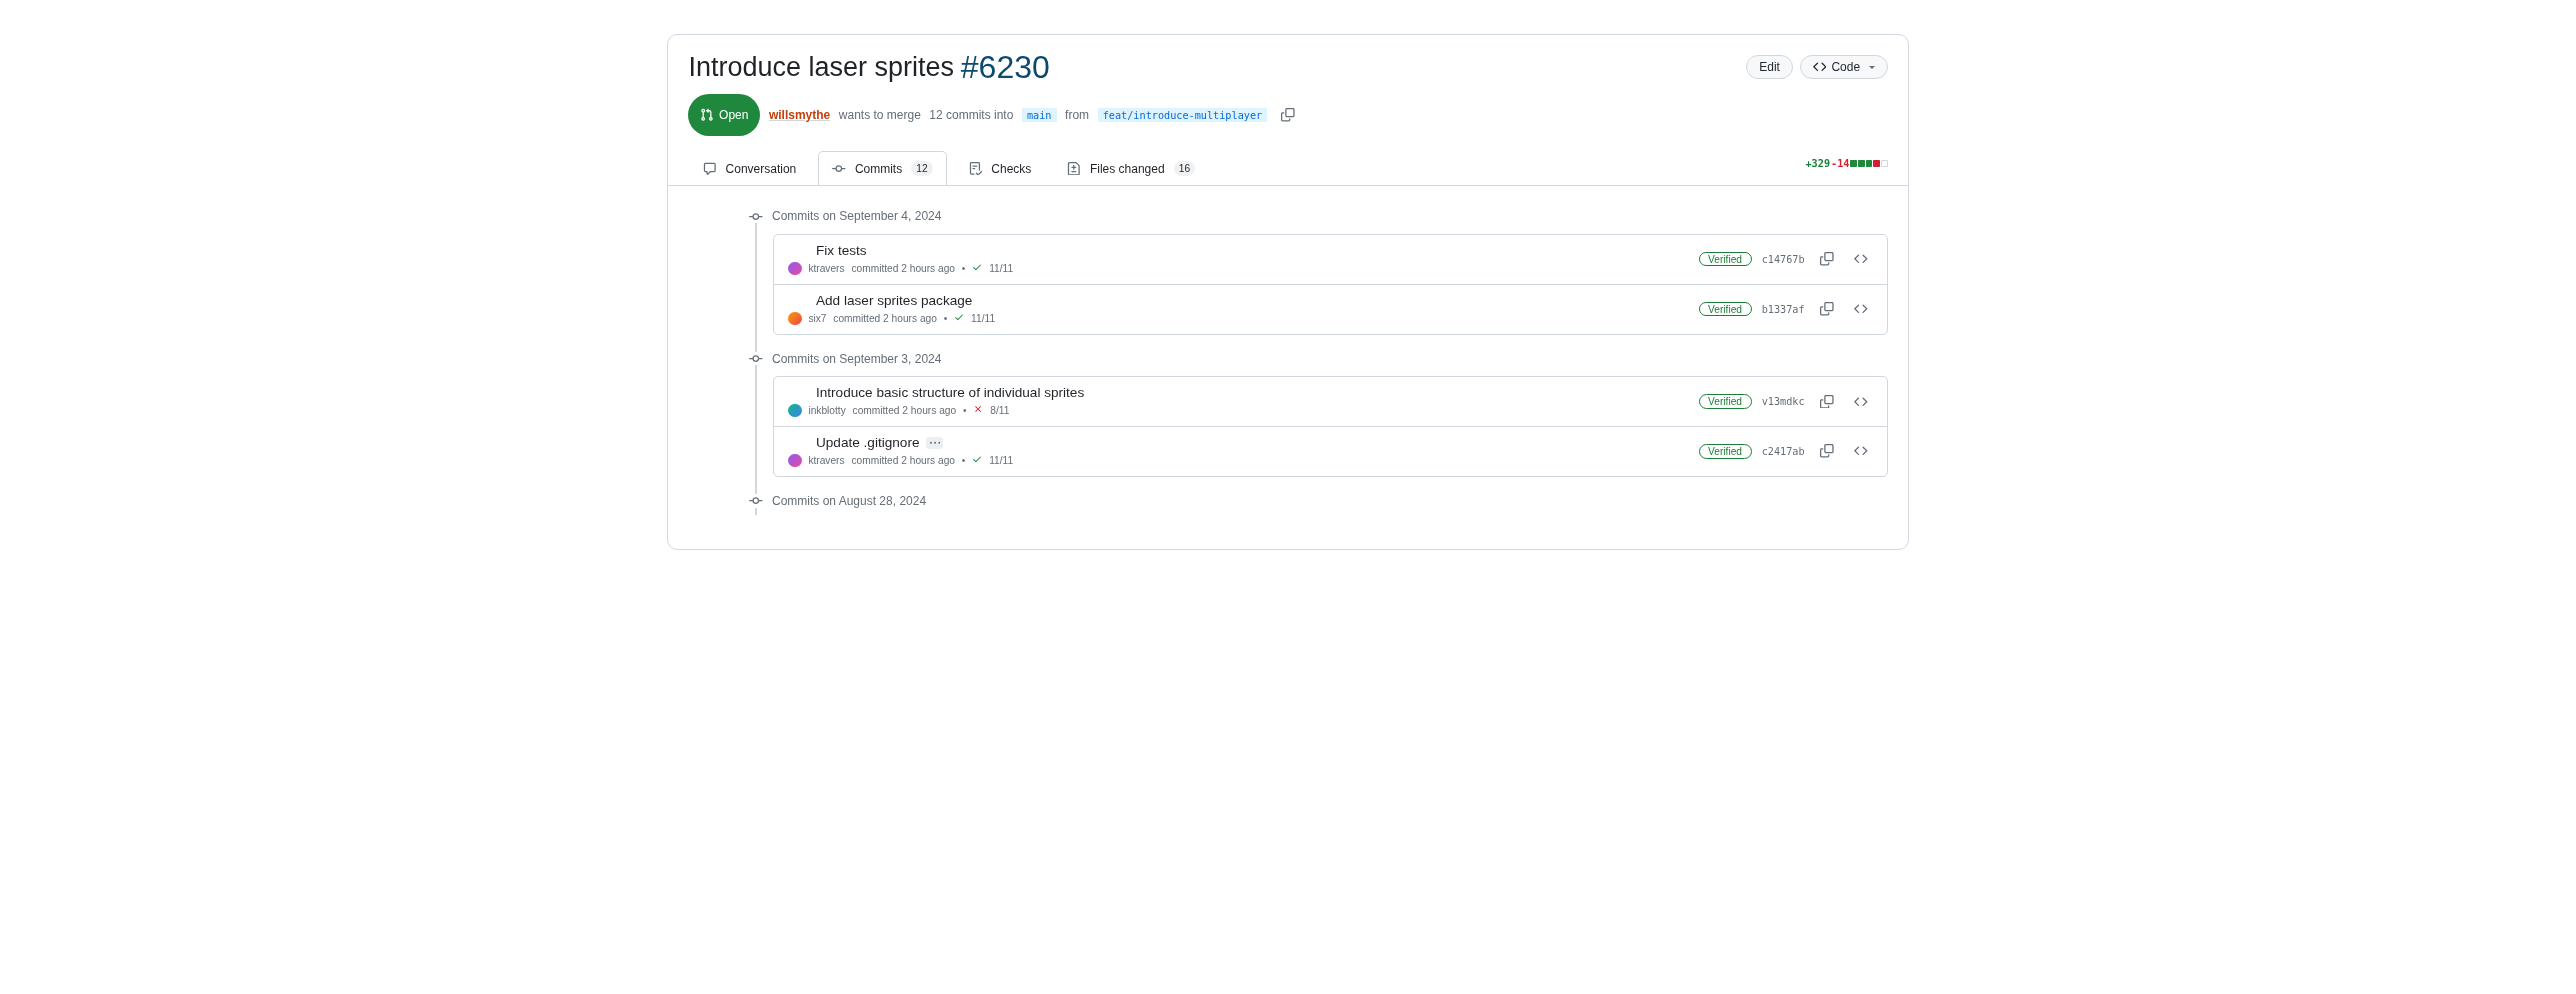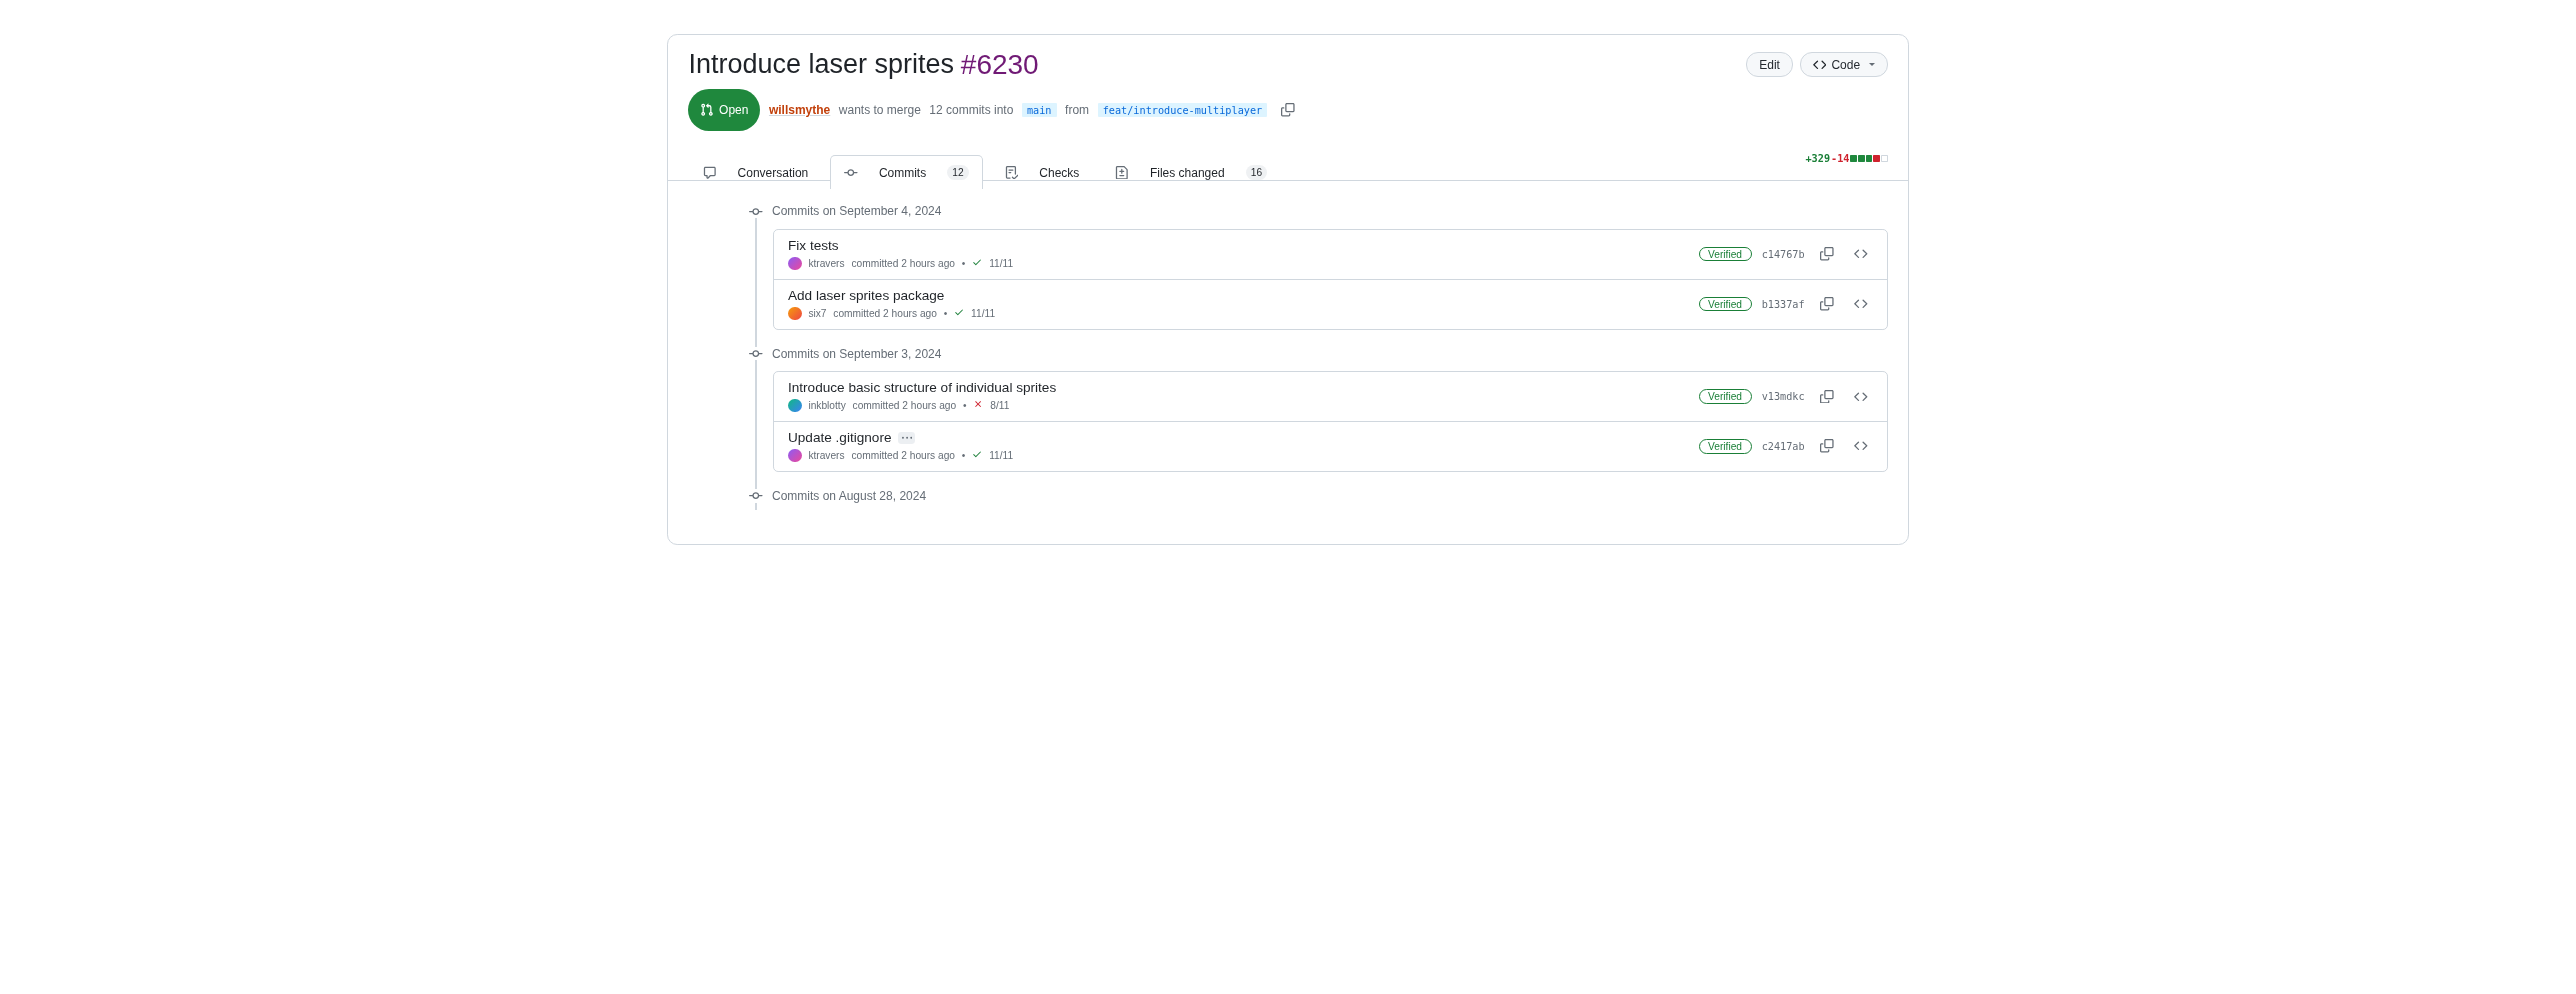--- a/index.html
+++ b/index.html
@@ -2,33 +2,33 @@
 <html style="font-size:13.6px"><head>
 <meta charset="utf-8">
 <style>
 * { box-sizing: border-box; margin: 0; padding: 0; }
 body { font-family: -apple-system, BlinkMacSystemFont, "Segoe UI", Helvetica, Arial, sans-serif; color: #1f2328; background: #fff; }
 .container { max-width: 1242px; margin: 34px auto; border: 0.8px solid #d0d7de; border-radius: 10.2px; overflow: hidden; }
 .header { padding: 13.6px 20.4px 0; }
 .title-row { display: flex; align-items: center; justify-content: space-between; }
 .title-left { display: flex; align-items: center; gap: 6.8px; flex-wrap: wrap; }
 .pr-title { font-size: 27px; font-weight: 400; }
-.pr-number { font-size: 28px; font-weight: 300; color: #701a75; }
+.pr-number { font-size: 32px; font-weight: 300; color: #0c4a6e; }
 .title-actions { display: flex; gap: 6.8px; }
 .btn { display: inline-flex; align-items: center; gap: 5.1px; padding: 4.2px 12px; font-size: 12px; font-weight: 500; border: 0.8px solid #d0d7de; border-radius: 12px; background: #f6f8fa; cursor: pointer; color: #24292f; }
 .btn svg { fill: currentColor; }
 .meta-row { display: flex; align-items: center; gap: 8.5px; margin-top: 8.5px; font-size: 12px; color: #656d76; }
 .state-badge { display: inline-flex; align-items: center; gap: 5.1px; background: #1f883d; color: #fff; padding: 14px 12px; border-radius: 849px; font-weight: 500; font-size: 12px; }
 .state-badge svg { fill: #fff; }
 .author-link { color: #c2410c; font-weight: 600; text-decoration: underline; text-decoration-color: #d0d7de; }
 .branch { font-family: ui-monospace, SFMono-Regular, Menlo, monospace; font-size: 10.2px; background: #ddf4ff; color: #0969da; padding: 1.7px 5.1px; border-radius: 1px; }
 .icon-btn { display: inline-flex; align-items: center; justify-content: center; width: 24px; height: 24px; border-radius: 5.1px; cursor: pointer; color: #656d76; }
 .tabs { display: flex; align-items: center; border-bottom: 0.8px solid #d0d7de; margin-top: 15.3px; padding: 0 20.4px; justify-content: space-between; }
 .tabs-left { display: flex; align-items: center; gap: 6.8px; }
-.tab { display: inline-flex; align-items: center; gap: 21px; padding: 8.5px 13.6px; font-size: 12px; color: #1f2328; cursor: pointer; border: 0.8px solid transparent; border-bottom: none; border-radius: 5.1px 5.1px 0 0; position: relative; top: 9px; }
+.tab { display: inline-flex; align-items: center; gap: 9px; padding: 8.5px 13.6px; font-size: 12px; color: #1f2328; cursor: pointer; border: 0.8px solid transparent; border-bottom: none; border-radius: 5.1px 5.1px 0 0; position: relative; top: 0; }
 .tab.selected { background: #fff; border-color: #d0d7de; }
 .tab svg { fill: #656d76; }
 .counter { background: #afb8c133; border-radius: 849px; padding: 0 5.1px; font-size: 10.2px; font-weight: 500; min-width: 17px; text-align: center; line-height: 15.3px; }
 .diffstat { display: flex; align-items: center; gap: 1px; font-size: 10.2px; font-family: ui-monospace, monospace; padding-bottom: 8.5px; }
 .additions { color: #1a7f37; font-weight: 600; }
 .deletions { color: #cf222e; font-weight: 600; }
 .diffblocks { display: flex; gap: 0.8px; }
 .diffblock { width: 6.8px; height: 6.8px; border-radius: 0.8px; }
 .db-add { background: #1f883d; }
 .db-del { background: #cf222e; }
@@ -38,21 +38,21 @@
 .timeline::before { content: ""; position: absolute; left: 6px; top: 17px; bottom: 0; width: 1.7px; background: #d0d7de; }
 .date-marker { display: flex; align-items: center; gap: 9px; position: relative; padding: 6.8px 0; text-align: right; }
 .date-marker .dot { width: 13.6px; height: 13.6px; background: #fff; display: flex; align-items: center; justify-content: center; z-index: 1; }
 .date-marker .dot svg { fill: #656d76; }
 .date-label { color: #656d76; font-size: 12px; }
 .commit-group { margin-left: 24px; border: 0.8px solid #d0d7de; border-radius: 5.1px; margin-bottom: 10.2px; margin-top: 3.4px; background: #fff; position: relative; z-index: 1; }
 .commit-row { display: flex; align-items: center; justify-content: space-between; padding: 8.5px 13.6px; border-bottom: 0.8px solid #d0d7de; }
 .commit-row:last-child { border-bottom: none; }
 .commit-main { flex: 1; min-width: 0; }
 .commit-title-line { display: flex; align-items: center; gap: 6.8px; }
-.commit-title { font-size: 13.6px; font-weight: 500; color: #1f2328; }
+.commit-title { font-size: 13.6px; font-weight: 500; color: #1f2328; margin-left: 28px; }
 .ellipsis-btn { background: #d0d7de66; border-radius: 3.4px; padding: 0 3.4px; height: 12px; display: inline-flex; align-items: center; cursor: pointer; }
 .ellipsis-btn svg { fill: #656d76; }
 .commit-meta { display: flex; align-items: center; gap: 6.8px; font-size: 10.2px; color: #656d76; margin-top: 3.4px; }
 .avatar { width: 13.6px; height: 13.6px; border-radius: 50%; background: linear-gradient(135deg, #8b5cf6, #ec4899); flex-shrink: 0; }
 .avatar.a2 { background: linear-gradient(135deg, #f59e0b, #ef4444); }
 .avatar.a3 { background: linear-gradient(135deg, #10b981, #3b82f6); }
 .sep { color: #656d76; }
 .status-pass svg { fill: #1a7f37; }
 .status-fail svg { fill: #cf222e; }
 .commit-right { display: flex; align-items: center; gap: 10.2px; }

